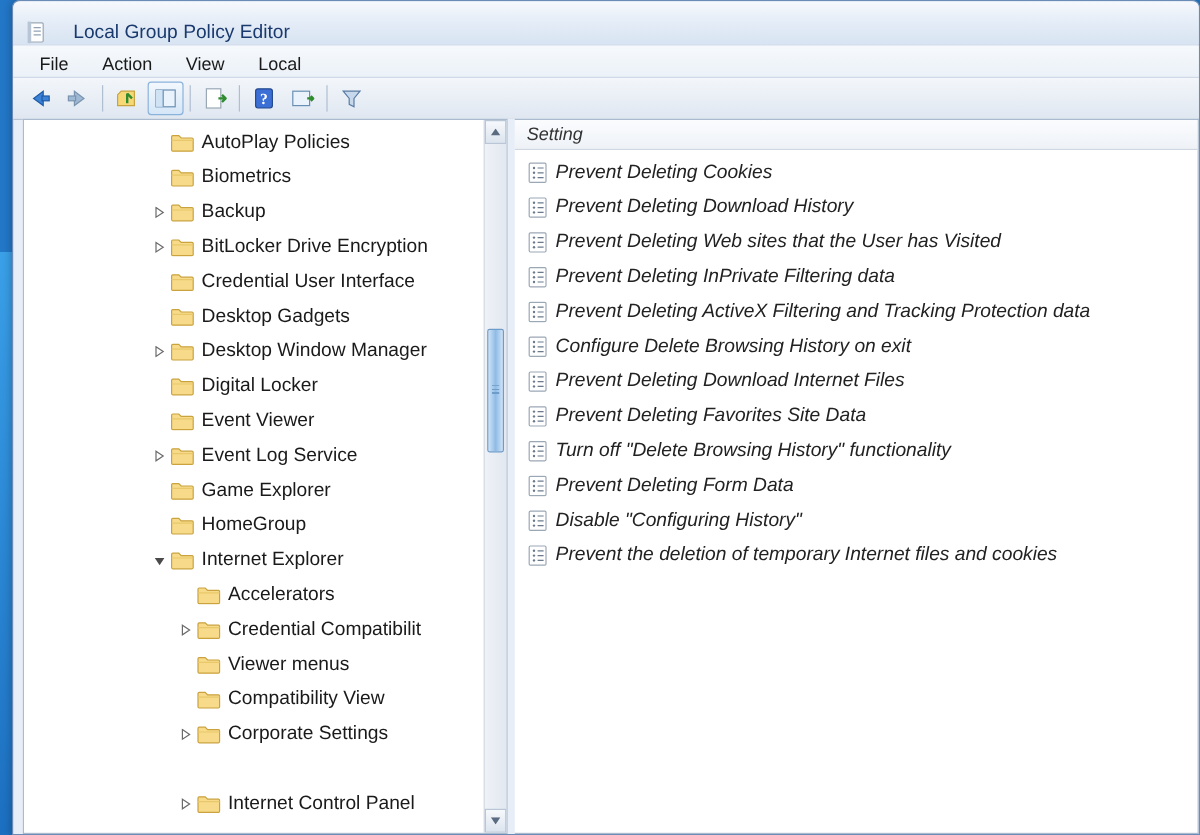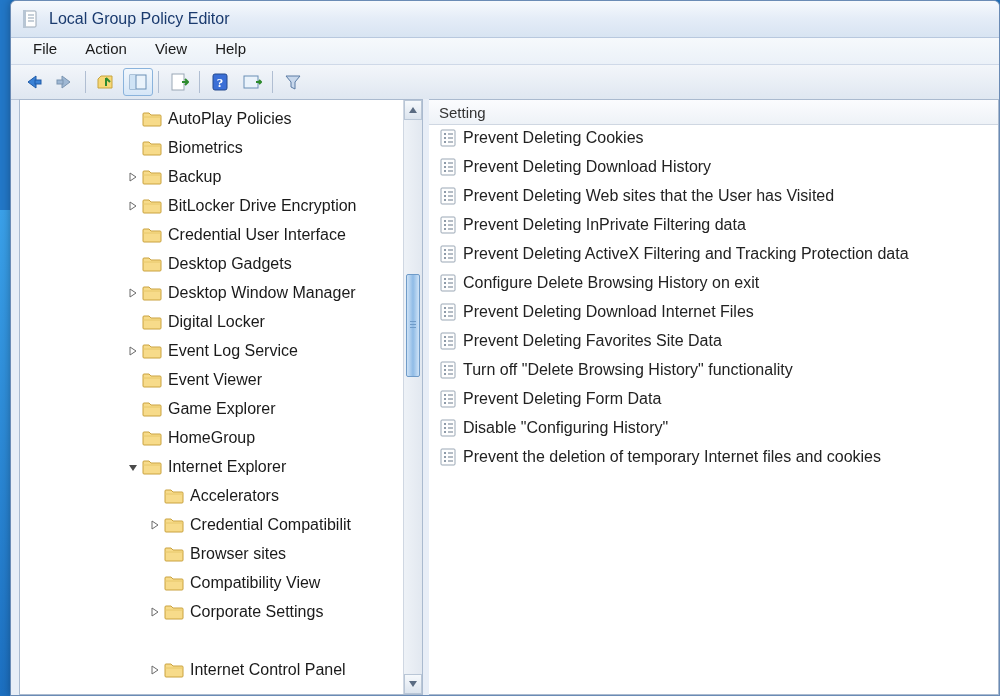--- a/index.html
+++ b/index.html
@@ -1,56 +1,56 @@
 <!DOCTYPE html>
 <html><head>
 <meta charset="utf-8">
 <style>
   html,body{margin:0;padding:0;font-family:"Segoe UI",Tahoma,sans-serif;font-size:15px;color:#222;background:#2277c7;}
   .desktop{width:1000px;height:696px;position:relative;overflow:hidden;}
   .window{position:absolute;left:10px;top:0;right:0;bottom:0;background:#e8eef7;border:1px solid #6a8bb5;border-top-left-radius:6px;border-top-right-radius:6px;box-shadow:0 0 8px rgba(0,0,0,.3);}
   .sidebar-strip{position:absolute;left:0;top:210px;bottom:0;width:10px;background:linear-gradient(to bottom,#3aa0e8,#1c6fc0);}
   
-  .titlebar{height:36px;background:linear-gradient(to bottom,#f6f9fd,#e4ecf7,#d8e4f2);border-bottom:1px solid #b8c8de;display:flex;align-items:center;padding:0 10px;border-top-left-radius:6px;border-top-right-radius:6px;}
+  .titlebar{height:36px;background:linear-gradient(to bottom,#f6f9fd,#e4ecf7,#d8e4f2);border-bottom:1px solid #b8c8de;display:flex;align-items:flex-end;padding:0 10px;border-top-left-radius:6px;border-top-right-radius:6px;gap:12px;}
   .titlebar .app-icon{width:20px;height:20px;margin-right:8px;position:relative;}
   .titlebar .title-text{color:#1a3a6e;font-size:16px;}
   
-  .menubar{height:26px;background:linear-gradient(to bottom,#f6f9fc,#ebf1f8);border-bottom:1px solid #cfd9e8;display:flex;align-items:flex-start;padding:0 8px;font-size:15px;}
+  .menubar{height:26px;background:linear-gradient(to bottom,#f6f9fc,#ebf1f8);border-bottom:1px solid #cfd9e8;display:flex;align-items:flex-end;padding:0 8px;font-size:15px;}
   .menubar .menu-item{padding:2px 14px;color:#1a1a1a;cursor:default;}
   
   .toolbar{height:34px;background:linear-gradient(to bottom,#f3f6fa,#dfe7f1);border-bottom:1px solid #b7c4d6;display:flex;align-items:center;padding:0 6px;}
   .tool-btn{width:28px;height:26px;margin:0 1px;display:flex;align-items:center;justify-content:center;border:1px solid transparent;border-radius:3px;}
   .tool-sep{width:1px;height:22px;background:#b0bed2;margin:0 4px;}
   .tool-btn.active{background:linear-gradient(to bottom,#f3f8fd,#d5e6f7);border-color:#8ab3dc;}
   
   .content{position:absolute;left:8px;right:0;top:98px;bottom:0;display:flex;}
   .tree-pane{width:402px;background:#fff;border:1px solid #aabacf;position:relative;overflow:hidden;}
   .splitter{width:6px;background:#e8eef7;cursor:col-resize;}
-  .list-pane{flex:1;background:#fff;border:1px solid #aabacf;border-left:none;display:flex;flex-direction:column;overflow:hidden;}
+  .list-pane{flex:1;background:#fff;border:1px solid #aabacf;border-left:none;display:flex;flex-direction:column;overflow:hidden;font-style:italic;}
   
   .tree{padding:4px 0;font-size:16px;}
   .tree-row{height:29px;display:flex;align-items:center;white-space:nowrap;}
   .expander{width:14px;height:14px;margin-right:2px;display:inline-flex;align-items:center;justify-content:center;color:#6a6a6a;}
   .expander svg{display:block;}
   .indent{display:inline-block;}
   .folder-ico{width:20px;height:16px;margin-right:6px;position:relative;}
   .tree-label{color:#1a1a1a;}
   .tree-row.selected .sel-wrap{background:#cfe6ff;border:1px solid #7fb7ef;border-radius:2px;padding:0 2px;display:inline-flex;align-items:center;height:22px;}
   .tree-row .sel-wrap{display:inline-flex;align-items:center;}
   
   .vscroll{position:absolute;right:0;top:0;bottom:0;width:18px;background:linear-gradient(to right,#eef2f7,#e2e8f0);border-left:1px solid #cfd7e2;}
   .vscroll .btn{height:18px;background:linear-gradient(to bottom,#f6f9fc,#dce4ee);border:1px solid #b9c6d6;margin:0;display:flex;align-items:center;justify-content:center;color:#5a6b82;font-size:10px;}
   .vscroll .track{position:absolute;top:18px;bottom:18px;left:0;right:0;}
   .vscroll .thumb{position:absolute;left:2px;right:2px;background:linear-gradient(to right,#cfe3f7,#8fbbe6,#cfe3f7);border:1px solid #6f9bc8;border-radius:2px;}
   .vscroll .btn.bottom{position:absolute;bottom:0;left:0;right:0;}
   .thumb-grip{position:absolute;left:3px;right:3px;top:50%;margin-top:-4px;height:8px;background:repeating-linear-gradient(to bottom,#6f9bc8 0 1px,transparent 1px 3px);}
   
   .list-header{height:24px;background:linear-gradient(to bottom,#fbfcfe,#eef2f7);border-bottom:1px solid #cfd7e2;display:flex;align-items:center;padding:0 10px;font-size:15px;color:#333;}
   .list-body{flex:1;overflow:auto;padding:4px 0;}
-  .list-row{height:29px;display:flex;align-items:flex-start;padding:0 10px;font-size:16px;}
+  .list-row{height:29px;display:flex;align-items:center;padding:0 10px;font-size:16px;}
   .setting-ico{width:18px;height:18px;margin-right:6px;flex:none;}
   
   .folder-svg{width:20px;height:16px;}
   .setting-svg{width:18px;height:18px;}
 </style>
 </head>
 <body>
 
 <div class="desktop">
   <div class="sidebar-strip"></div>
@@ -66,21 +66,21 @@
           <line x1="7" y1="12" x2="13" y2="12" stroke="#8fa1b3"></line>
         </svg>
       </span>
       <span class="title-text">Local Group Policy Editor</span>
     </div>
 
     <div class="menubar">
       <span class="menu-item">File</span>
       <span class="menu-item">Action</span>
       <span class="menu-item">View</span>
-      <span class="menu-item">Help</span>
+      <span class="menu-item">Local</span>
     </div>
 
     <div class="toolbar">
       <div class="tool-btn">
         <svg width="22" height="18" viewBox="0 0 22 18">
             <path d="M14 3 L6 9 L14 15 Z" fill="#3b82d6" stroke="#1e5aa8"></path>
             <rect x="13" y="7" width="6" height="4" fill="#3b82d6" stroke="#1e5aa8"></rect>
           </svg>
       </div>
       <div class="tool-btn">
@@ -230,20 +230,31 @@
               <span class="sel-wrap">
                 <span class="folder-ico"><svg class="folder-svg" viewBox="0 0 20 16">
                     <path d="M1 3 L1 14 Q1 15 2 15 H18 Q19 15 19 14 V5 Q19 4 18 4 H9 L7 2 H2 Q1 2 1 3 Z" fill="#f7db8a" stroke="#caa23e"></path>
                     <path d="M1 6 H19" stroke="#e8c86a"></path>
                   </svg></span>
                 <span class="tree-label">Digital Locker</span>
               </span>
             </div>
             <div class="tree-row">
               <span class="indent" style="width:106px"></span>
+              <span class="expander"></span>
+              <span class="sel-wrap">
+                <span class="folder-ico"><svg class="folder-svg" viewBox="0 0 20 16">
+                    <path d="M1 3 L1 14 Q1 15 2 15 H18 Q19 15 19 14 V5 Q19 4 18 4 H9 L7 2 H2 Q1 2 1 3 Z" fill="#f7db8a" stroke="#caa23e"></path>
+                    <path d="M1 6 H19" stroke="#e8c86a"></path>
+                  </svg></span>
+                <span class="tree-label">Event Viewer</span>
+              </span>
+            </div>
+            <div class="tree-row">
+              <span class="indent" style="width:106px"></span>
               <span class="expander">
                 <svg width="10" height="10" viewBox="0 0 10 10">
                   <path d="M2 1 L8 5 L2 9 Z" fill="none" stroke="#6a6a6a"></path>
                 </svg>
               </span>
               <span class="sel-wrap">
                 <span class="folder-ico"><svg class="folder-svg" viewBox="0 0 20 16">
                     <path d="M1 3 L1 14 Q1 15 2 15 H18 Q19 15 19 14 V5 Q19 4 18 4 H9 L7 2 H2 Q1 2 1 3 Z" fill="#f7db8a" stroke="#caa23e"></path>
                     <path d="M1 6 H19" stroke="#e8c86a"></path>
                   </svg></span>
@@ -251,31 +262,20 @@
               </span>
             </div>
             <div class="tree-row">
               <span class="indent" style="width:106px"></span>
               <span class="expander"></span>
               <span class="sel-wrap">
                 <span class="folder-ico"><svg class="folder-svg" viewBox="0 0 20 16">
                     <path d="M1 3 L1 14 Q1 15 2 15 H18 Q19 15 19 14 V5 Q19 4 18 4 H9 L7 2 H2 Q1 2 1 3 Z" fill="#f7db8a" stroke="#caa23e"></path>
                     <path d="M1 6 H19" stroke="#e8c86a"></path>
                   </svg></span>
-                <span class="tree-label">Event Viewer</span>
-              </span>
-            </div>
-            <div class="tree-row">
-              <span class="indent" style="width:106px"></span>
-              <span class="expander"></span>
-              <span class="sel-wrap">
-                <span class="folder-ico"><svg class="folder-svg" viewBox="0 0 20 16">
-                    <path d="M1 3 L1 14 Q1 15 2 15 H18 Q19 15 19 14 V5 Q19 4 18 4 H9 L7 2 H2 Q1 2 1 3 Z" fill="#f7db8a" stroke="#caa23e"></path>
-                    <path d="M1 6 H19" stroke="#e8c86a"></path>
-                  </svg></span>
                 <span class="tree-label">Game Explorer</span>
               </span>
             </div>
             <div class="tree-row">
               <span class="indent" style="width:106px"></span>
               <span class="expander"></span>
               <span class="sel-wrap">
                 <span class="folder-ico"><svg class="folder-svg" viewBox="0 0 20 16">
                     <path d="M1 3 L1 14 Q1 15 2 15 H18 Q19 15 19 14 V5 Q19 4 18 4 H9 L7 2 H2 Q1 2 1 3 Z" fill="#f7db8a" stroke="#caa23e"></path>
                     <path d="M1 6 H19" stroke="#e8c86a"></path>
@@ -325,21 +325,21 @@
               </span>
             </div>
             <div class="tree-row">
               <span class="indent" style="width:128px"></span>
               <span class="expander"></span>
               <span class="sel-wrap">
                 <span class="folder-ico"><svg class="folder-svg" viewBox="0 0 20 16">
                     <path d="M1 3 L1 14 Q1 15 2 15 H18 Q19 15 19 14 V5 Q19 4 18 4 H9 L7 2 H2 Q1 2 1 3 Z" fill="#f7db8a" stroke="#caa23e"></path>
                     <path d="M1 6 H19" stroke="#e8c86a"></path>
                   </svg></span>
-                <span class="tree-label">Browser sites</span>
+                <span class="tree-label">Viewer menus</span>
               </span>
             </div>
             <div class="tree-row">
               <span class="indent" style="width:128px"></span>
               <span class="expander"></span>
               <span class="sel-wrap">
                 <span class="folder-ico"><svg class="folder-svg" viewBox="0 0 20 16">
                     <path d="M1 3 L1 14 Q1 15 2 15 H18 Q19 15 19 14 V5 Q19 4 18 4 H9 L7 2 H2 Q1 2 1 3 Z" fill="#f7db8a" stroke="#caa23e"></path>
                     <path d="M1 6 H19" stroke="#e8c86a"></path>
                   </svg></span>

